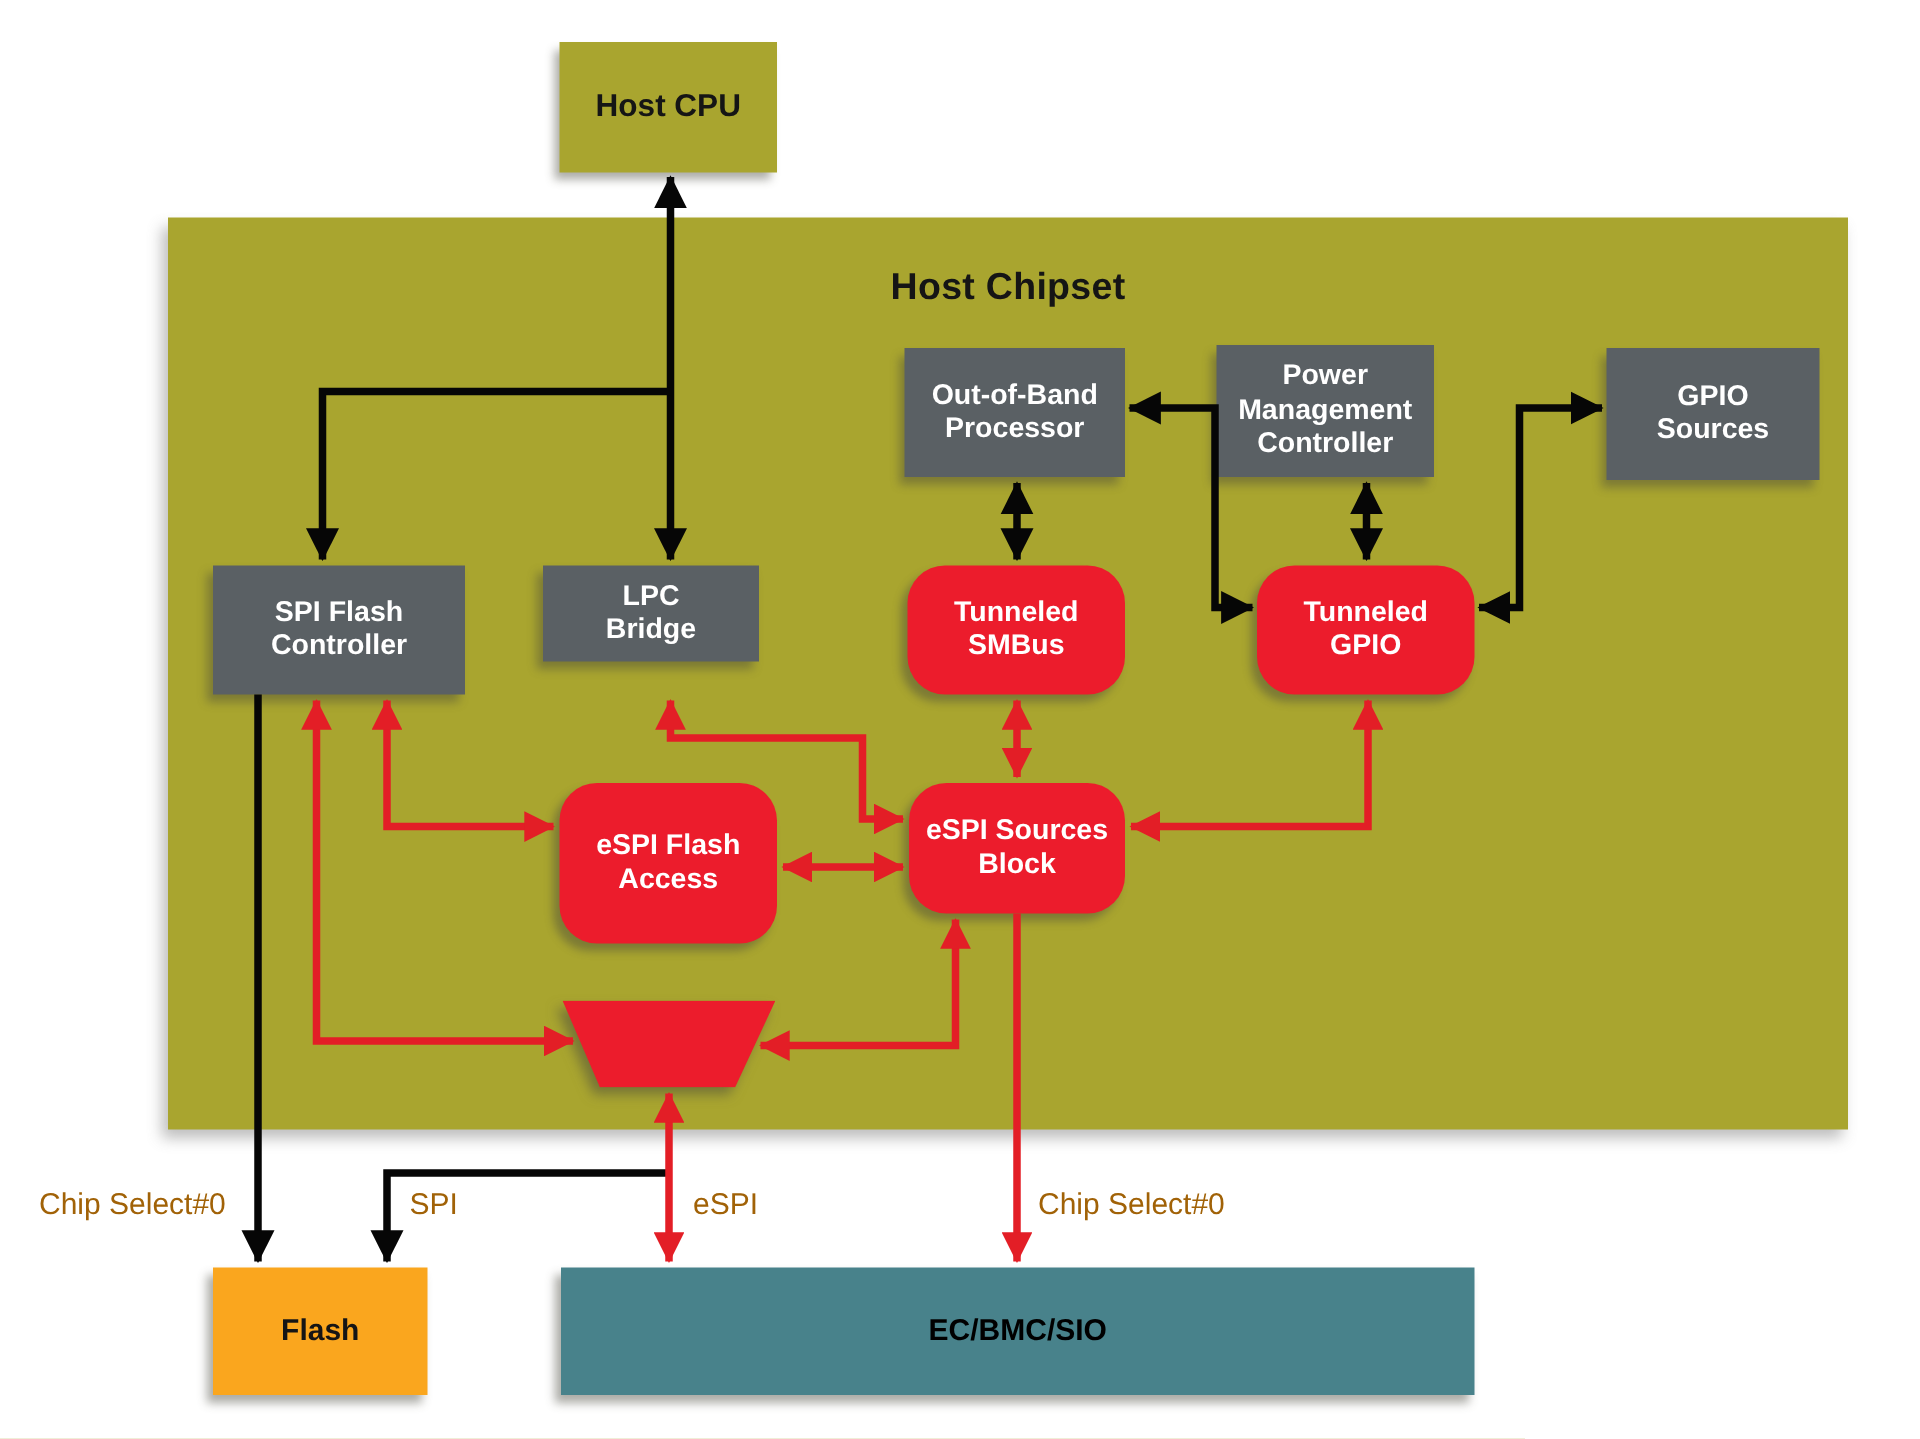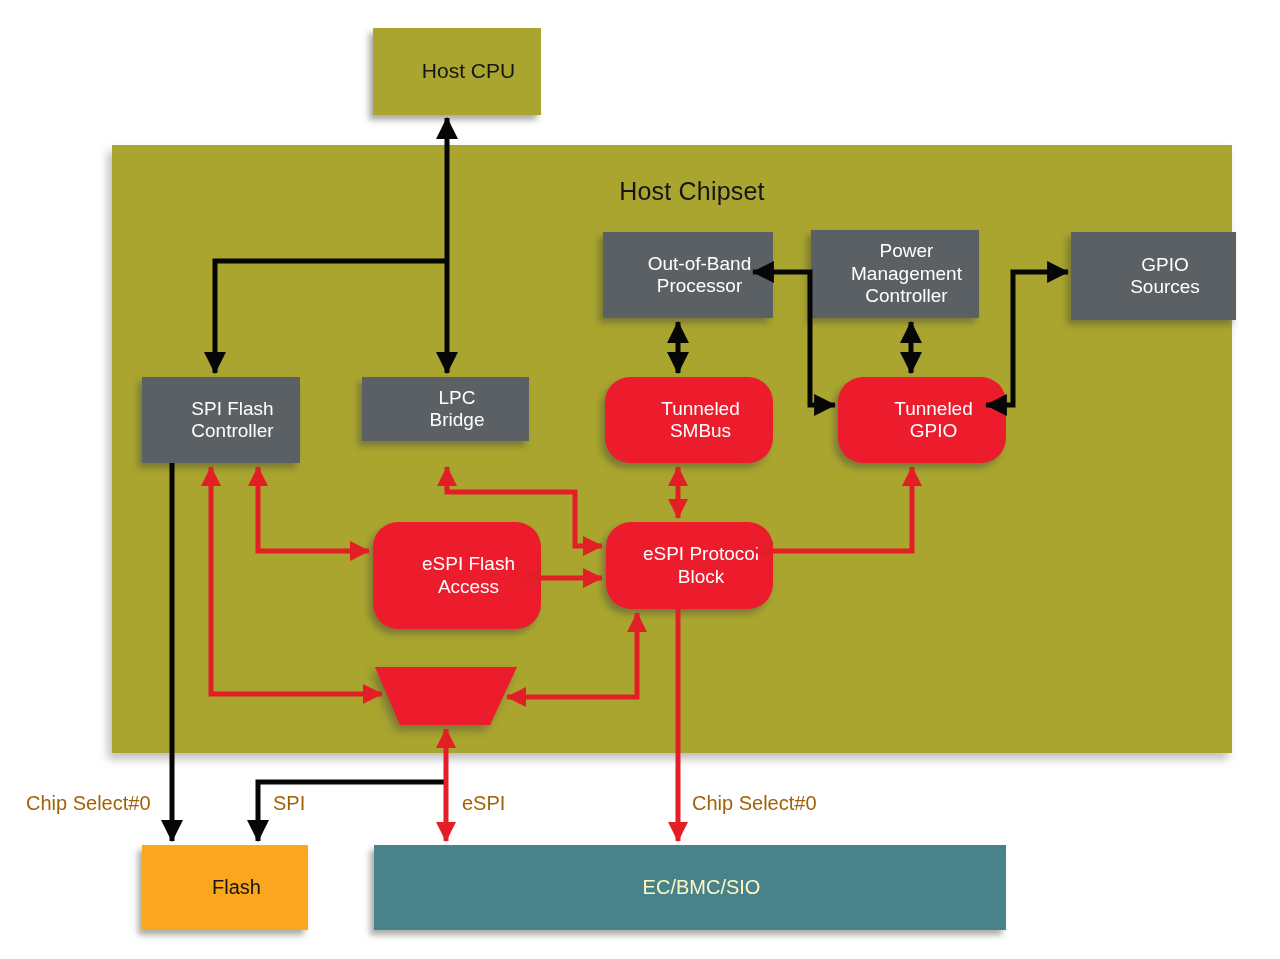--- a/index.html
+++ b/index.html
@@ -7,34 +7,33 @@
     position:relative;width:1280px;height:959px;background:var(--background,#fff);
     font-family:"Liberation Sans",sans-serif;overflow:hidden;
   }
   .chipset{
     position:absolute;left:112px;top:145px;width:1120px;height:608px;
     background:var(--chipset-fill,#A9A52F);
     box-shadow:-4px 6px 9px rgba(110,110,110,.45);
   }
   .chipset-title{
     position:absolute;top:32px;left:0;width:100%;text-align:center;
-    font-size:25px;font-weight:normal;color:#151515;letter-spacing:.2px;padding-left:20px;
+    font-size:25px;font-weight:bold;color:#151515;letter-spacing:.2px;
   }
   .node{
     position:absolute;display:flex;align-items:center;justify-content:center;
-    text-align:center;font-weight:normal;font-size:19px;line-height:1.18;
+    text-align:center;font-weight:bold;font-size:19px;line-height:1.18;
     box-shadow:-4px 5px 6px rgba(70,70,60,.45);
-    padding-left:23px;
   }
   .node span{white-space:pre-line;}
   .olive{background:var(--chipset-fill,#A9A52F);color:#151515;font-size:21px;}
   .gray{background:var(--gray-box,#5A6064);color:#ffffff;}
   .redbox{background:var(--red-box,#EC1C2C);color:#ffffff;border-radius:25px;}
   .orange{background:var(--flash-orange,#FAA61E);color:#151515;font-size:20px;}
-  .teal{background:var(--ec-teal,#48828B);color:#fef9c3;font-size:20px;text-align:center;}
+  .teal{background:var(--ec-teal,#48828B);color:#000000;font-size:20px;text-align:center;}
   .mux-wrap{
     position:absolute;left:375px;top:667px;width:142px;height:58px;
     filter:drop-shadow(-4px 5px 4px rgba(70,70,60,.5));
   }
   .mux{
     width:100%;height:100%;background:var(--red-box,#EC1C2C);
     clip-path:polygon(0 0,100% 0,81% 100%,17.6% 100%);
   }
   .wire-label{
     position:absolute;font-size:20px;color:#a16207;white-space:nowrap;
@@ -65,21 +64,21 @@
     <span>Power
 Management
 Controller</span>
   </div>
 
   <div class="node gray" style="left:1071px;top:232px;width:142px;height:88px">
     <span>GPIO
 Sources</span>
   </div>
 
-  <div class="node gray" style="left:142px;top:377px;width:135px;height:86px">
+  <div class="node gray" style="left:142px;top:377px;width:168px;height:86px">
     <span>SPI Flash
 Controller</span>
   </div>
 
   <div class="node gray" style="left:362px;top:377px;width:144px;height:64px">
     <span>LPC
 Bridge</span>
   </div>
 
   <div class="node redbox" style="left:605px;top:377px;width:145px;height:86px">
@@ -91,21 +90,21 @@
     <span>Tunneled
 GPIO</span>
   </div>
 
   <div class="node redbox" style="left:373px;top:522px;width:145px;height:107px">
     <span>eSPI Flash
 Access</span>
   </div>
 
   <div class="node redbox" style="left:606px;top:522px;width:144px;height:87px">
-    <span>eSPI Protocol
+    <span>eSPI Sources
 Block</span>
   </div>
 
   <div class="mux-wrap">
     <div class="mux"></div>
   </div>
 
   <div class="node orange" style="left:142px;top:845px;width:143px;height:85px">
     <span>Flash</span>
   </div>

